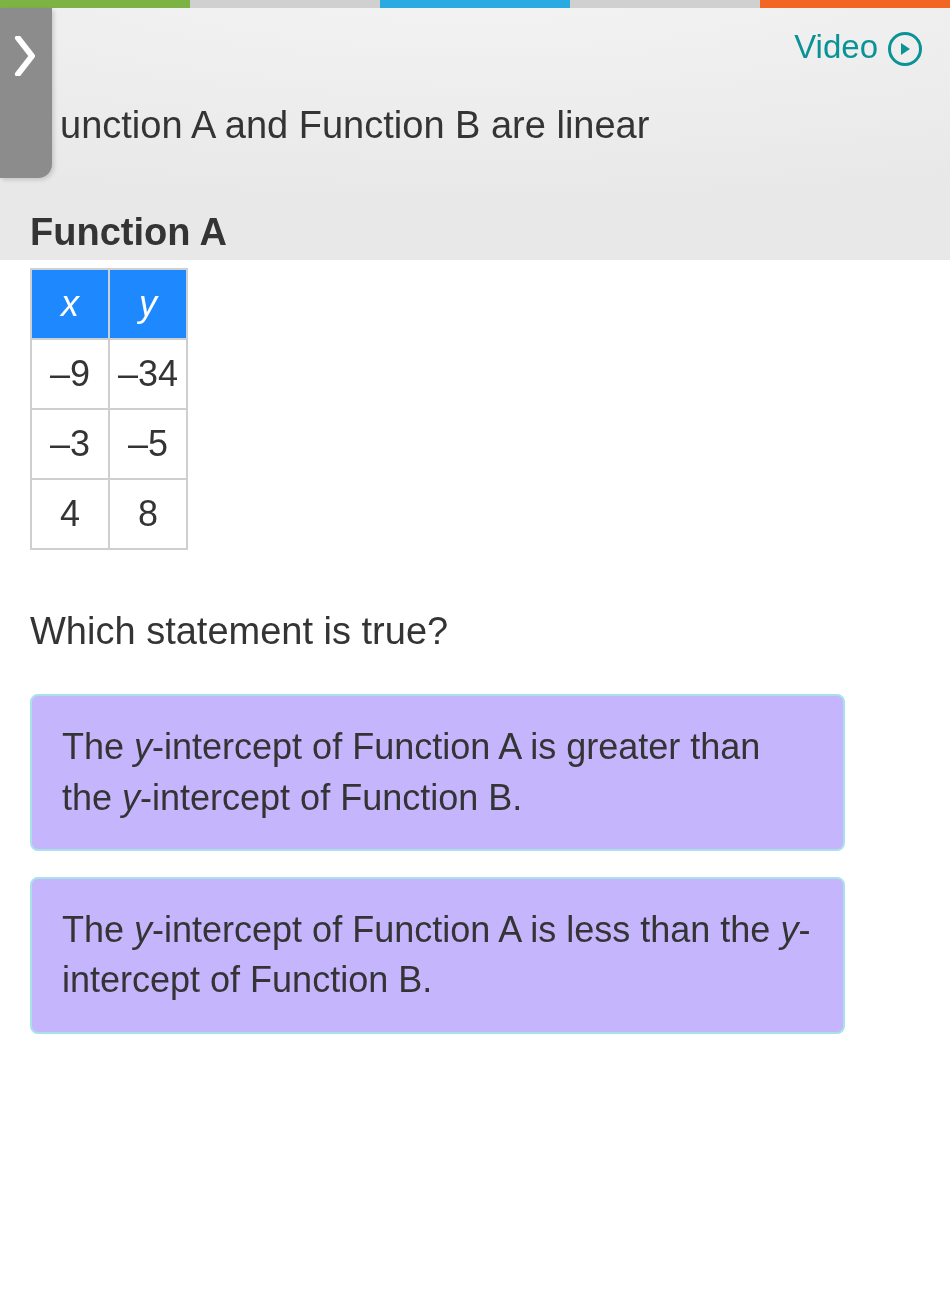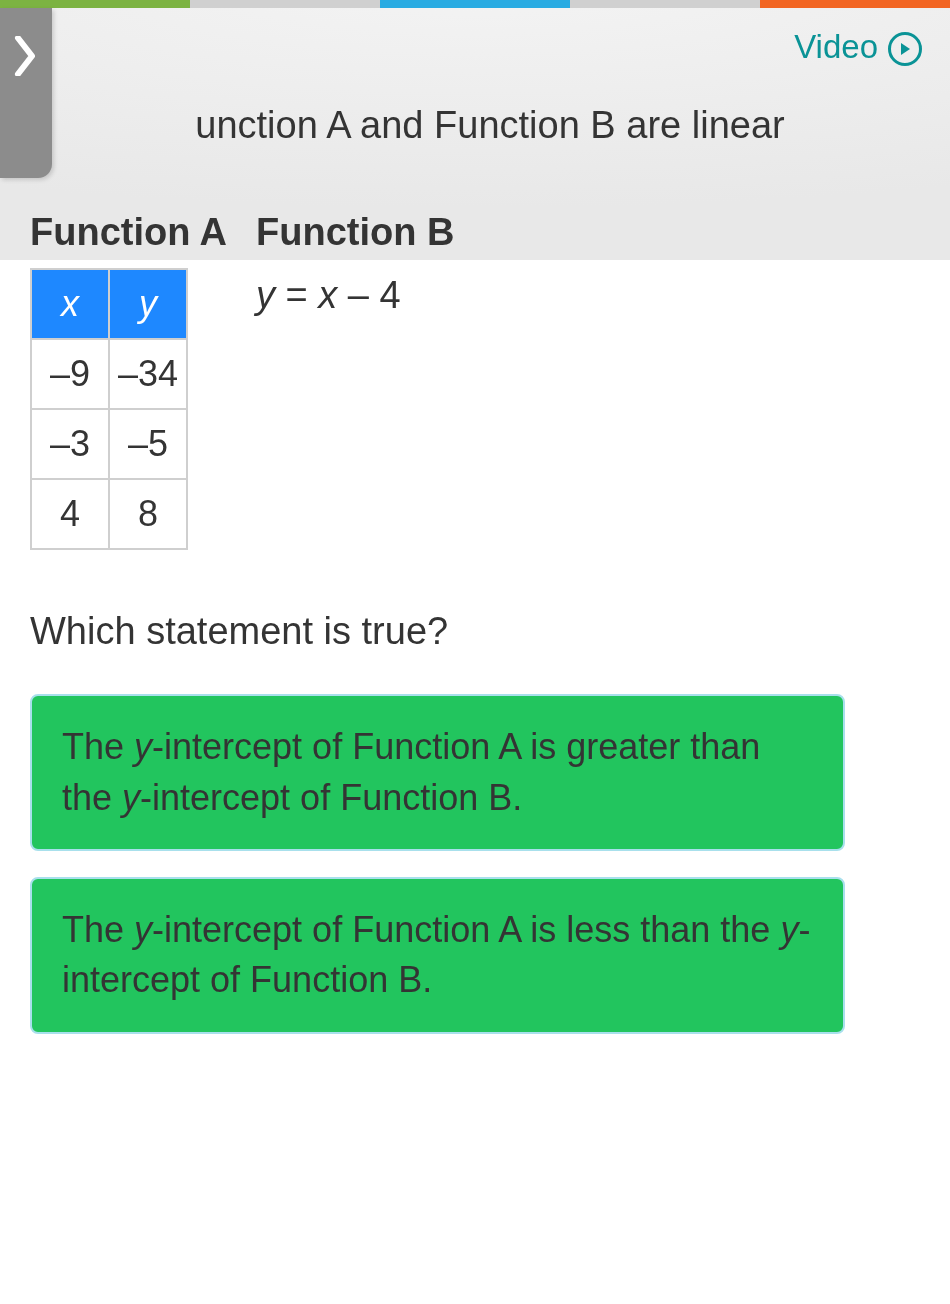--- a/index.html
+++ b/index.html
@@ -69,21 +69,20 @@
     position: relative;
     z-index: 1;
     padding: 100px 30px 30px 30px;
   }
   .intro {
     font-size: 38px;
     color: #343434;
     line-height: 1.35;
     margin-bottom: 60px;
     padding-left: 30px;
-    text-align: center;
   }
 
   .functions-row {
     display: flex;
     gap: 29px;
     align-items: flex-start;
     margin-bottom: 60px;
   }
   .func-col { }
   .func-heading {
@@ -121,21 +120,21 @@
 
   .question {
     font-size: 38px;
     color: #343434;
     margin-bottom: 41px;
   }
 
   .answer {
     border: 2px solid #a8e0ec;
     border-radius: 8px;
-    background: #22c55e;
+    background: #c4b5fd;
     padding: 26px 30px;
     font-size: 36px;
     color: #343434;
     line-height: 1.4;
     margin-bottom: 26px;
     width: 815px;
     cursor: pointer;
   }
   .answer .yi { font-style: italic; }
 </style>
@@ -193,26 +192,20 @@
           <td>–5</td>
         </tr>
         <tr>
           <td>4</td>
           <td>8</td>
         </tr>
       </tbody>
         </table>
     </div>
 
-    <div class="func-col">
-      <div class="func-heading">Function B</div>
-      <div class="equation">
-        <span class="var">y</span><span> = </span><span class="var">x</span><span> – 4</span>
-      </div>
-    </div>
   </div>
 
   <div class="question">Which statement is true?</div>
 
   <div class="answer">
     <span>The </span><span class="yi">y</span><span>-intercept of Function A is greater than the </span><span class="yi">y</span><span>-intercept of Function B.</span>
   </div>
 
   <div class="answer">
     <span>The </span><span class="yi">y</span><span>-intercept of Function A is less than the </span><span class="yi">y</span><span>-intercept of Function B.</span>

